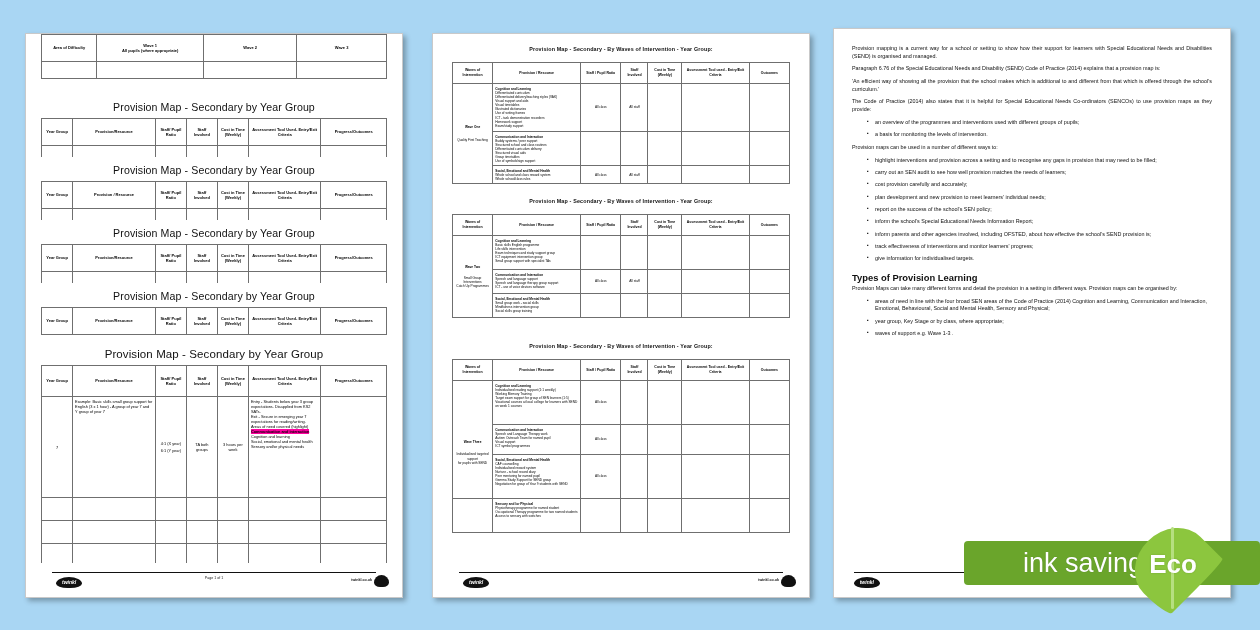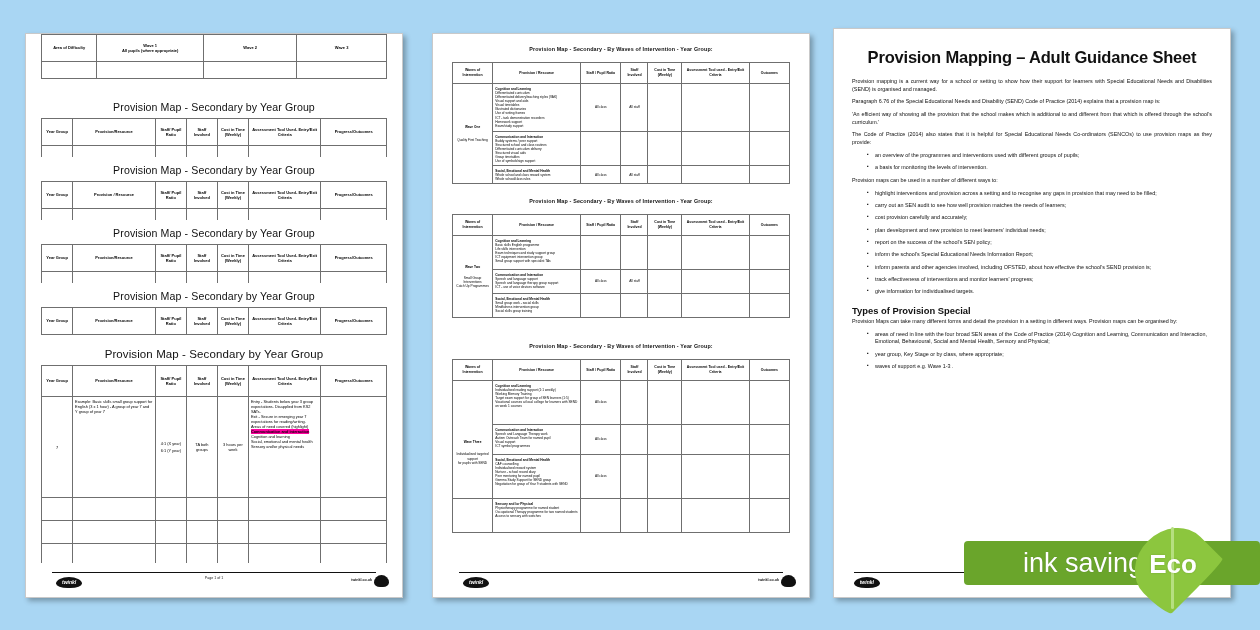--- a/index.html
+++ b/index.html
@@ -687,21 +687,20 @@
       <div class="tw-url">twinkl.co.uk</div>
       <div class="tw-mark"></div>
     </div>
   </div>
 
 </div>
 
 <div class="sheet" id="doc3">
   <div class="body">
 
-    <div class="g-h1">Provision Mapping – Adult Guidance Sheet</div>
 
     <p class="g-p">Provision mapping is a current way for a school or setting to show how their support for learners with Special Educational Needs and Disabilities (SEND) is organised and managed.</p>
     <p class="g-p">Paragraph 6.76 of the Special Educational Needs and Disability (SEND) Code of Practice (2014) explains that a provision map is:</p>
     <p class="g-p">'An efficient way of showing all the provision that the school makes which is additional to and different from that which is offered through the school's curriculum.'</p>
     <p class="g-p">The Code of Practice (2014) also states that it is helpful for Special Educational Needs Co-ordinators (SENCOs) to use provision maps as they provide:</p>
 
     <ul class="g-ul">
       <li>an overview of the programmes and interventions used with different groups of pupils;</li>
       <li>a basis for monitoring the levels of intervention.</li>
     </ul>
@@ -713,21 +712,21 @@
       <li>carry out an SEN audit to see how well provision matches the needs of learners;</li>
       <li>cost provision carefully and accurately;</li>
       <li>plan development and new provision to meet learners' individual needs;</li>
       <li>report on the success of the school's SEN policy;</li>
       <li>inform the school's Special Educational Needs Information Report;</li>
       <li>inform parents and other agencies involved, including OFSTED, about how effective the school's SEND provision is;</li>
       <li>track effectiveness of interventions and monitor learners' progress;</li>
       <li>give information for individualised targets.</li>
     </ul>
 
-    <div class="g-h2">Types of Provision Special</div>
+    <div class="g-h2">Types of Provision Learning</div>
     <p class="g-p">Provision Maps can take many different forms and detail the provision in a setting in different ways. Provision maps can be organised by:</p>
 
     <ul class="g-ul">
       <li>areas of need in line with the four broad SEN areas of the Code of Practice (2014) Cognition and Learning, Communication and Interaction, Emotional, Behavioural, Social and Mental Health, Sensory and Physical;</li>
       <li>year group, Key Stage or by class, where appropriate;</li>
       <li>waves of support e.g. Wave 1-3 .</li>
     </ul>
 
   </div>
 

